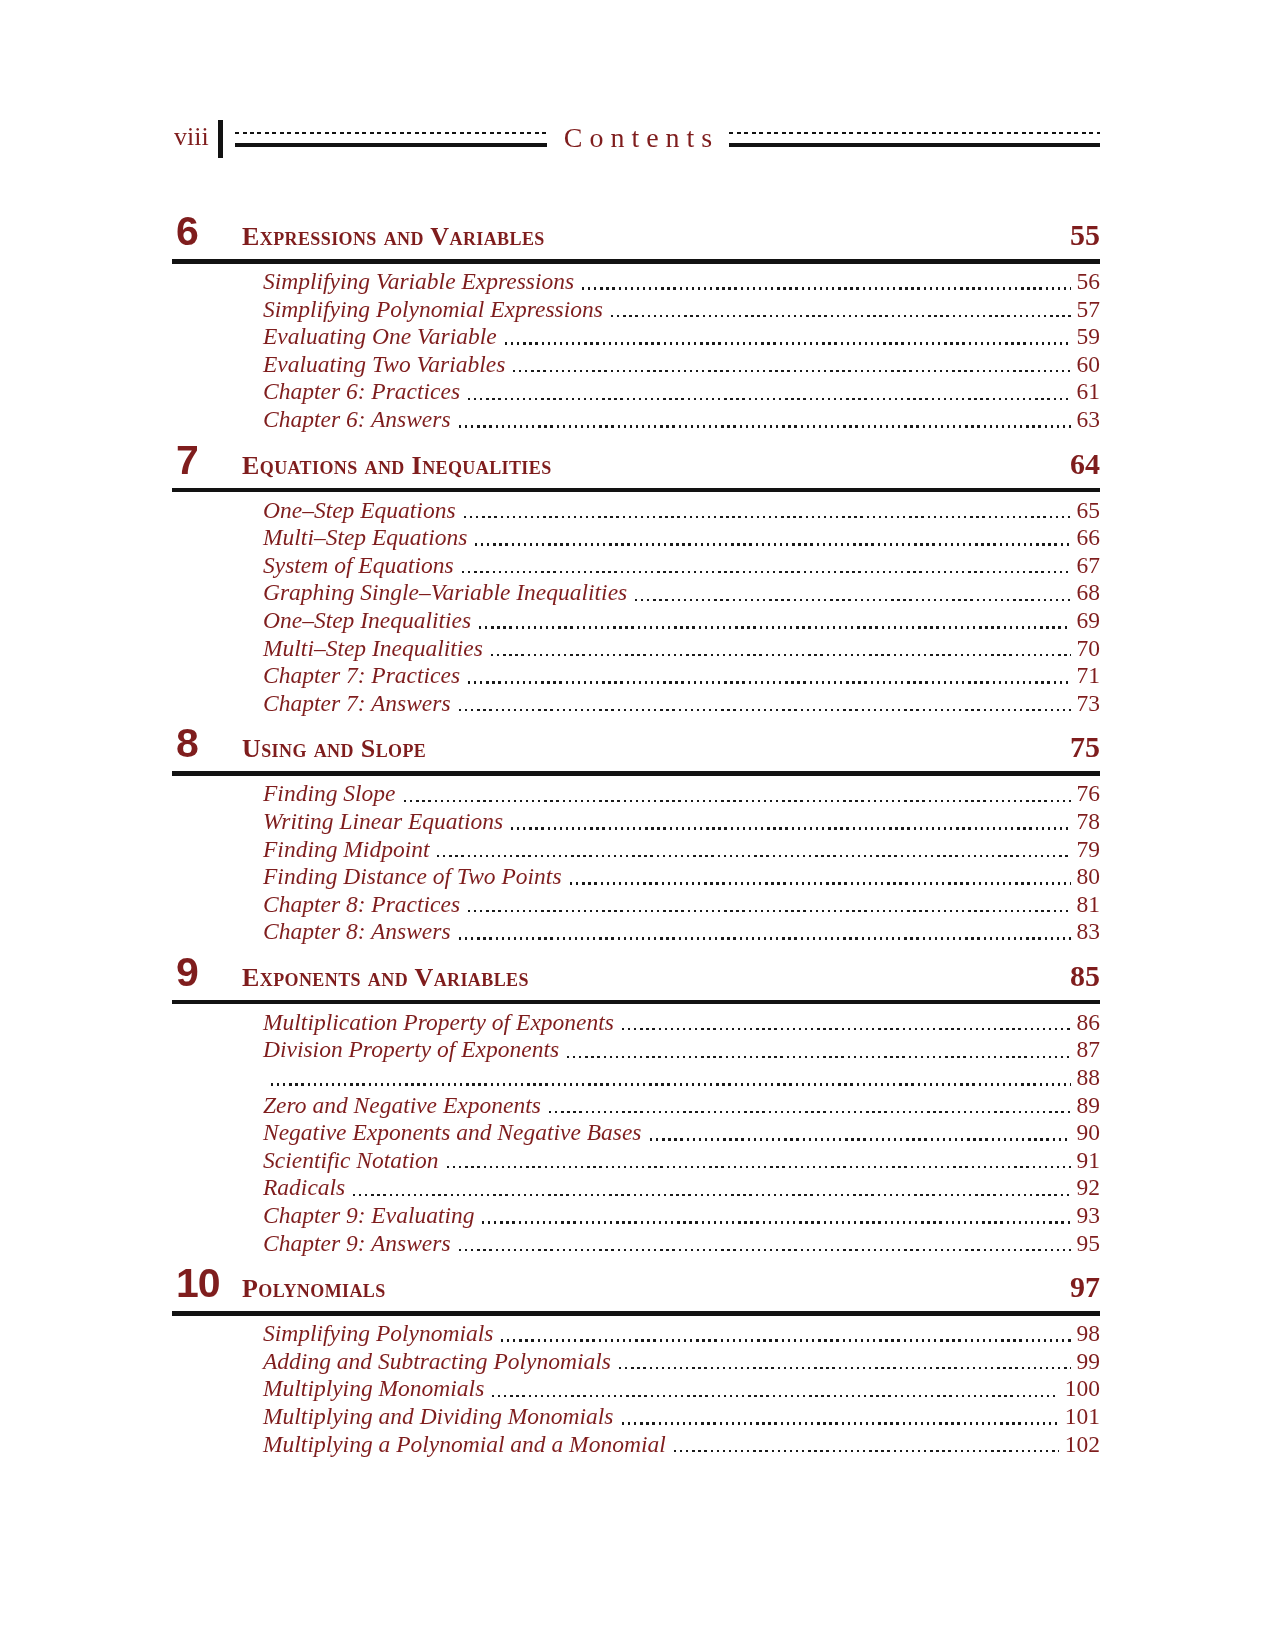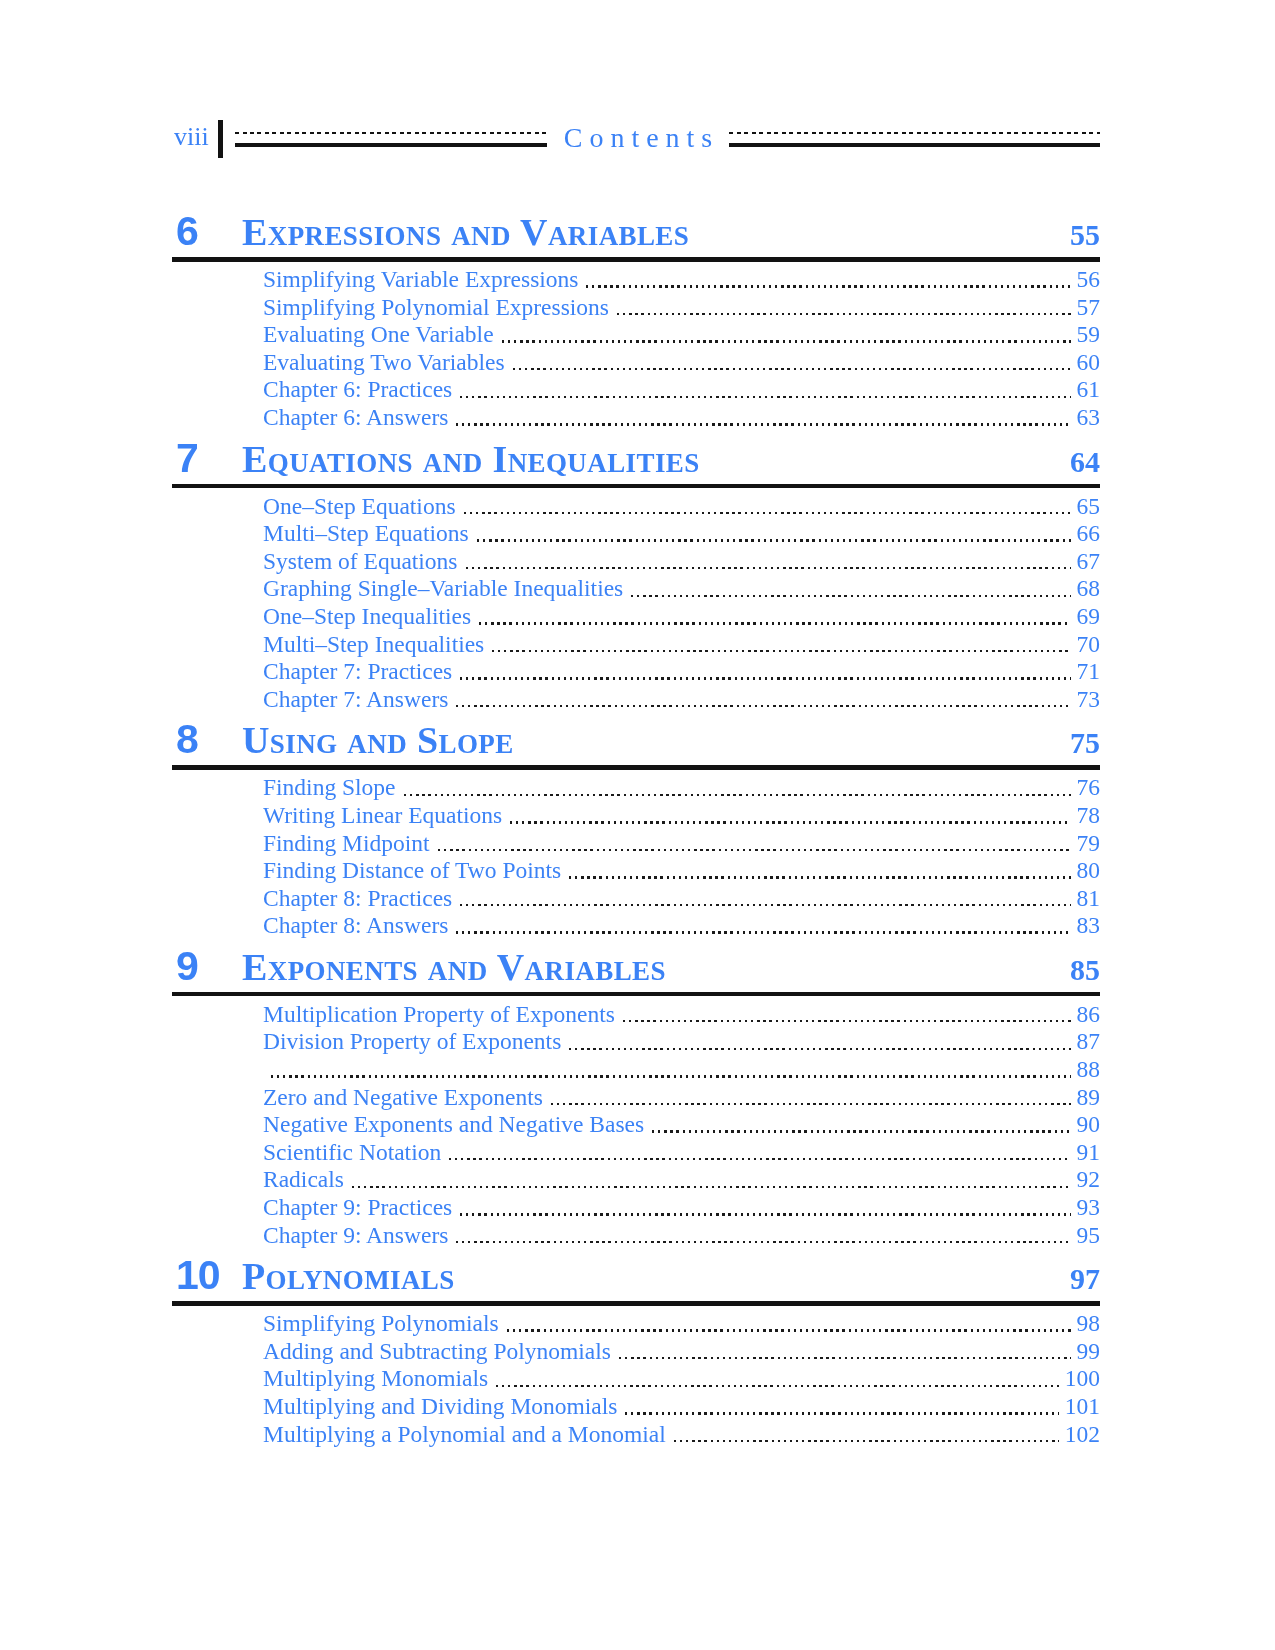--- a/index.html
+++ b/index.html
@@ -7,21 +7,21 @@
     padding: 0;
     background: #ffffff;
   }
   .page {
     position: relative;
     width: 1275px;
     height: 1650px;
     box-sizing: border-box;
     padding: 118px 175px 0 172px;
     background: #ffffff;
-    color: #3b82f6;
+    color: #7f1d1d;
     font-family: "Liberation Serif", "DejaVu Serif", serif;
     overflow: hidden;
   }
 
   
   .header {
     display: flex;
     align-items: center;
     height: 42px;
     margin-bottom: 49px;
@@ -82,21 +82,21 @@
     box-sizing: border-box;
     font-family: "Liberation Sans", "DejaVu Sans", sans-serif;
     font-weight: bold;
     font-size: 41px;
     letter-spacing: -1px;
   }
   .ch-title {
     flex: 1 1 auto;
     font-weight: bold;
     font-variant: small-caps;
-    font-size: 38px;
+    font-size: 26px;
     letter-spacing: 0.4px;
     overflow: hidden;
   }
   .ch-page {
     font-weight: bold;
     font-size: 30px;
     padding-left: 12px;
   }
   .ch-rule {
     height: 4.5px;
@@ -106,21 +106,21 @@
   
   .sections { margin-top: 4.5px; }
   .toc-row {
     display: flex;
     align-items: baseline;
     padding-left: 91px;
     font-size: 23.5px;
     line-height: 27.6px;
     white-space: nowrap;
   }
-  .row-label { flex: 0 0 auto; }
+  .row-label { flex: 0 0 auto; font-style: italic; }
   .dots {
     flex: 1 1 aupx;
     flex-grow: 1;
     height: 2.4px;
     align-self: flex-end;
     margin: 0 6px 6px 8px;
     background: repeating-linear-gradient(90deg, #1a1a1a 0 2.3px, transparent 2.3px 6.1px);
   }
   .row-page { flex: 0 0 auto; text-align: center; }
 </style>
@@ -333,21 +333,21 @@
     <span class="row-page">91</span>
   </div>
 
   <div class="toc-row">
     <span class="row-label">Radicals</span>
     <span class="dots"></span>
     <span class="row-page">92</span>
   </div>
 
   <div class="toc-row">
-    <span class="row-label">Chapter 9: Practices</span>
+    <span class="row-label">Chapter 9: Evaluating</span>
     <span class="dots"></span>
     <span class="row-page">93</span>
   </div>
 
   <div class="toc-row">
     <span class="row-label">Chapter 9: Answers</span>
     <span class="dots"></span>
     <span class="row-page">95</span>
   </div>
 </div>

